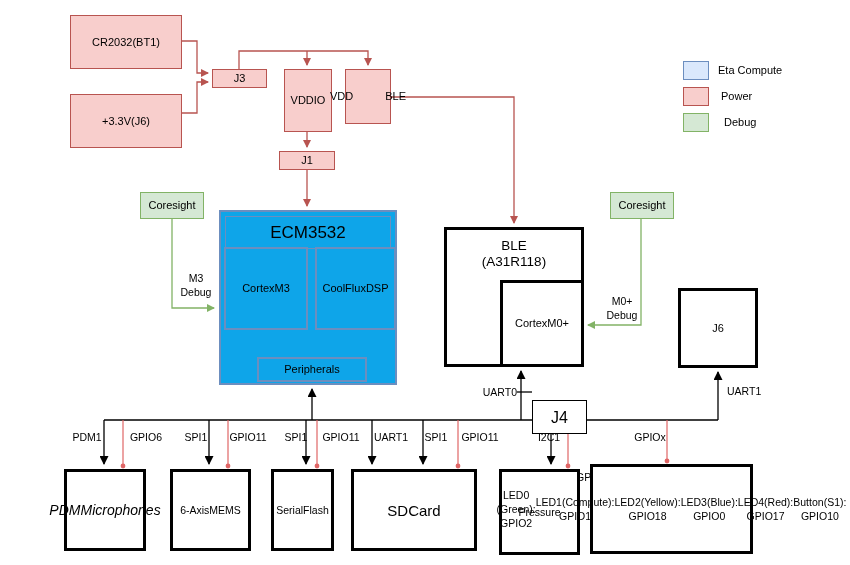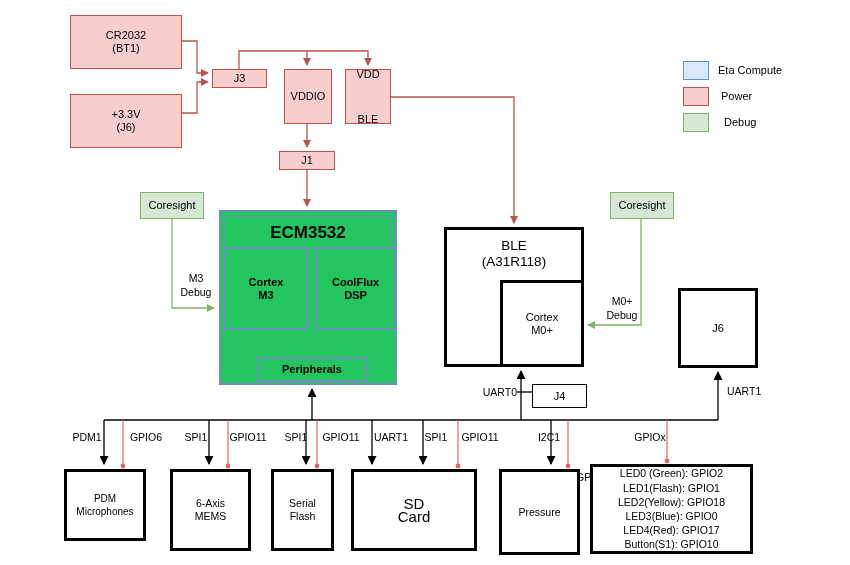--- a/index.html
+++ b/index.html
@@ -1,22 +1,22 @@
 <!DOCTYPE html>
 <html><head>
 <meta charset="utf-8">
 <style>
   html,body{margin:0;padding:0;background:#ffffff;}
   body{font-family:"Liberation Sans","DejaVu Sans",sans-serif;color:#000;}
   #stage{position:relative;width:850px;height:565px;background:#fff;overflow:hidden;}
   #wires{position:absolute;left:0;top:0;z-index:1;}
-  .box{position:absolute;box-sizing:border-box;display:flex;flex-direction:column;align-items:center;
+  .box{position:absolute;box-sizing:border-box;display:flex;flex-direction:row;align-items:center;
        justify-content:center;text-align:center;font-size:11px;line-height:13px;z-index:2;}
   .pink{background:#f8cecc;border:1.4px solid #b85450;}
-  .blue{background:#22c55e;border:2px solid #6c8ebf;font-weight:bold;}
+  .blue{background:#0ea5e9;border:2px solid #6c8ebf;}
   .greenbox{background:#d5e8d4;border:1.4px solid #82b366;}
   .blackbox{background:#fff;border:3px solid #000;}
   .thinbox{background:#fff;border:1.2px solid #000;}
   .lbl{position:absolute;font-size:10.5px;line-height:14px;z-index:2;white-space:nowrap;}
   .lbl.center{transform:translateX(-50%);}
   .ecm-title{position:absolute;left:4px;right:4px;top:4px;height:31px;border:1.5px solid #6c8ebf;
              display:flex;align-items:center;justify-content:center;font-size:17px;}
   .ble-title{position:absolute;left:0;right:0;top:8px;text-align:center;font-size:13.5px;line-height:16px;}
   .led-lines{font-size:10.5px;line-height:14.2px;}
   .legend-swatch{position:absolute;width:26px;height:19px;box-sizing:border-box;}
@@ -91,21 +91,21 @@
     <div>CR2032</div>
     <div>(BT1)</div>
   </div>
   <div class="box pink" style="left:70px;top:87px;width:112px;height:54px;margin-top:7px;">
     <div>+3.3V</div>
     <div>(J6)</div>
   </div>
   <div class="box pink" style="left:212px;top:69px;width:55px;height:19px;align-items:center;">
     <div>J3</div>
   </div>
-  <div class="box pink" style="left:284px;top:69px;width:48px;height:55px;">
+  <div class="box pink" style="left:284px;top:69px;width:48px;height:63px;">
     <div>VDDIO</div>
   </div>
   <div class="box pink" style="left:345px;top:69px;width:46px;height:55px;gap:32px;">
     <div>VDD</div>
     <div>BLE</div>
   </div>
   <div class="box pink" style="left:279px;top:151px;width:56px;height:19px;">
     <div>J1</div>
   </div>
 
@@ -157,59 +157,59 @@
   <div class="box blackbox" style="left:500px;top:280px;width:84px;height:87px;">
     <div>Cortex</div>
     <div>M0+</div>
   </div>
 
   <div class="box blackbox" style="left:678px;top:288px;width:80px;height:80px;">
     <div>J6</div>
   </div>
 
   <div class="lbl" style="left:477px;top:385px;width:40px;text-align:right;">UART0</div>
-  <div class="box thinbox" style="left:532px;top:384px;width:55px;height:24px;font-size:11px;">
+  <div class="box thinbox" style="left:532px;top:400px;width:55px;height:34px;font-size:16px;">
     <div>J4</div>
   </div>
   <div class="lbl" style="left:727px;top:384px;">UART1</div>
 
   <div class="lbl center" style="left:87px;top:430px;">PDM1</div>
   <div class="lbl center" style="left:146px;top:430px;">GPIO6</div>
   <div class="lbl center" style="left:196px;top:430px;">SPI1</div>
   <div class="lbl center" style="left:248px;top:430px;">GPIO11</div>
   <div class="lbl center" style="left:296px;top:430px;">SPI1</div>
   <div class="lbl center" style="left:341px;top:430px;">GPIO11</div>
   <div class="lbl center" style="left:391px;top:430px;">UART1</div>
   <div class="lbl center" style="left:436px;top:430px;">SPI1</div>
   <div class="lbl center" style="left:480px;top:430px;">GPIO11</div>
   <div class="lbl center" style="left:549px;top:430px;">I2C1</div>
   <div class="lbl center" style="left:595px;top:430px;margin-top:40px;">GPIO21</div>
   <div class="lbl center" style="left:650px;top:430px;">GPIOx</div>
 
-  <div class="box blackbox" style="left:64px;top:469px;width:82px;height:72px;font-size:10px;">
+  <div class="box blackbox" style="left:64px;top:469px;width:82px;height:82px;font-size:14px;font-style:italic;">
     <div>PDM</div>
     <div>Microphones</div>
   </div>
   <div class="box blackbox" style="left:170px;top:469px;width:81px;height:82px;font-size:10.5px;">
     <div>6-Axis</div>
     <div>MEMS</div>
   </div>
   <div class="box blackbox" style="left:271px;top:469px;width:63px;height:82px;font-size:10.5px;">
     <div>Serial</div>
     <div>Flash</div>
   </div>
   <div class="box blackbox" style="left:351px;top:469px;width:126px;height:82px;font-size:15px;">
     <div>SD</div>
     <div>Card</div>
   </div>
   <div class="box blackbox" style="left:499px;top:469px;width:81px;height:86px;font-size:10.5px;">
     <div>Pressure</div>
   </div>
   <div class="box blackbox led-lines" style="left:590px;top:464px;width:163px;height:90px;">
     <div>LED0 (Green): GPIO2</div>
-    <div>LED1(Flash): GPIO1</div>
+    <div>LED1(Compute): GPIO1</div>
     <div>LED2(Yellow): GPIO18</div>
     <div>LED3(Blue): GPIO0</div>
     <div>LED4(Red): GPIO17</div>
     <div>Button(S1): GPIO10</div>
   </div>
 
 </div>
 
 </body></html>

